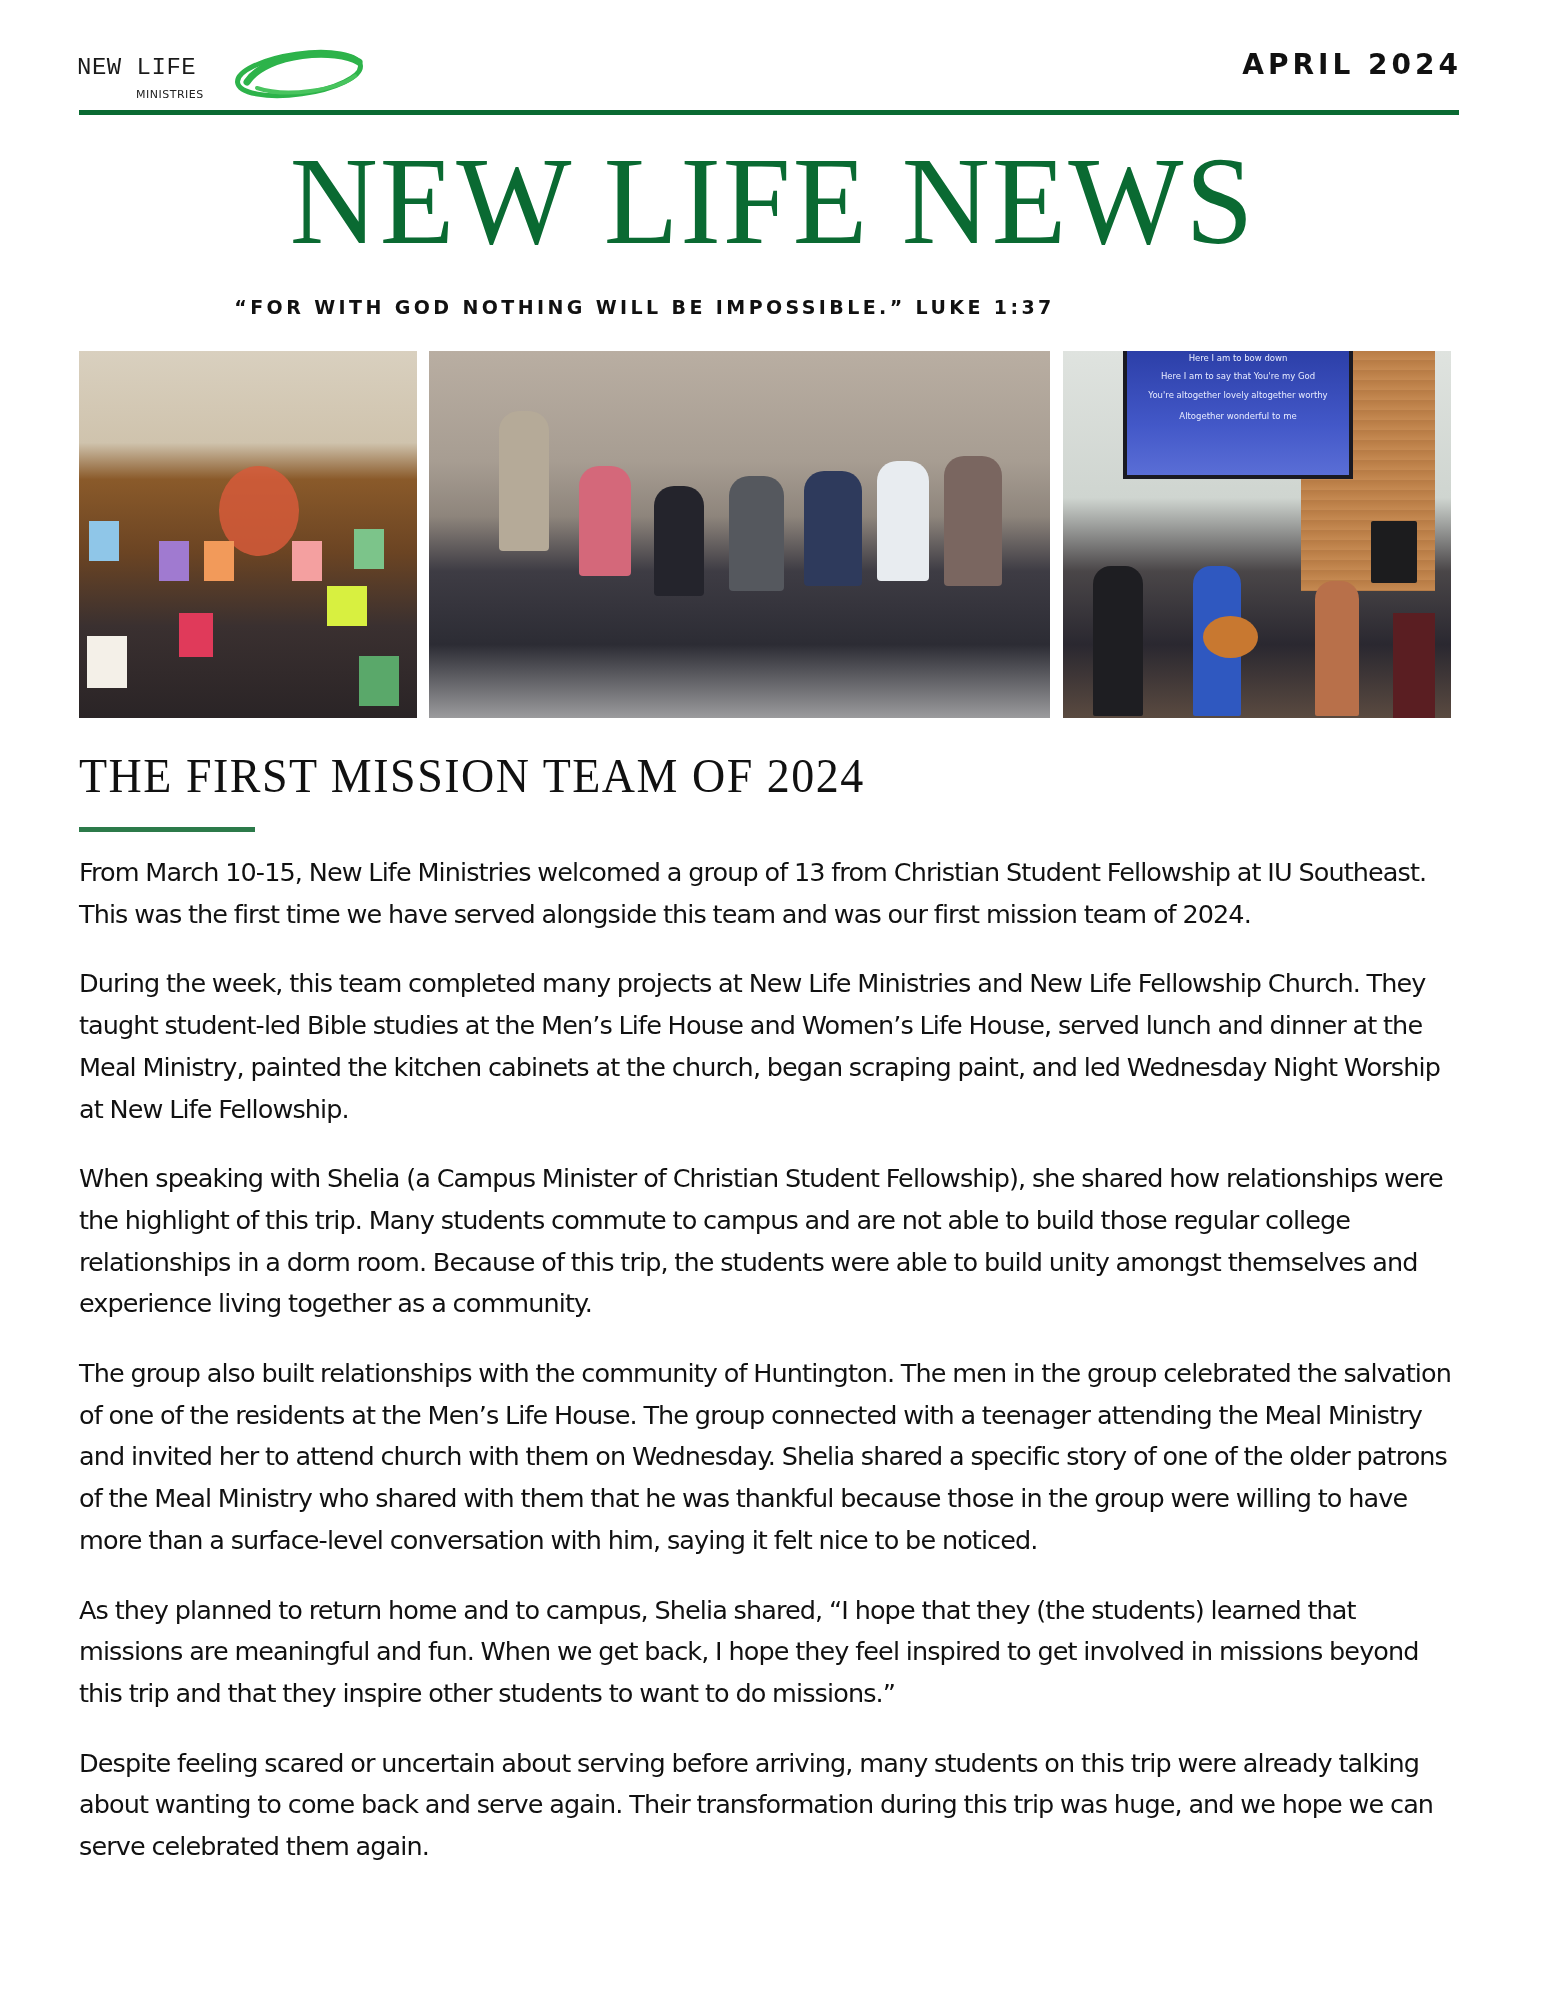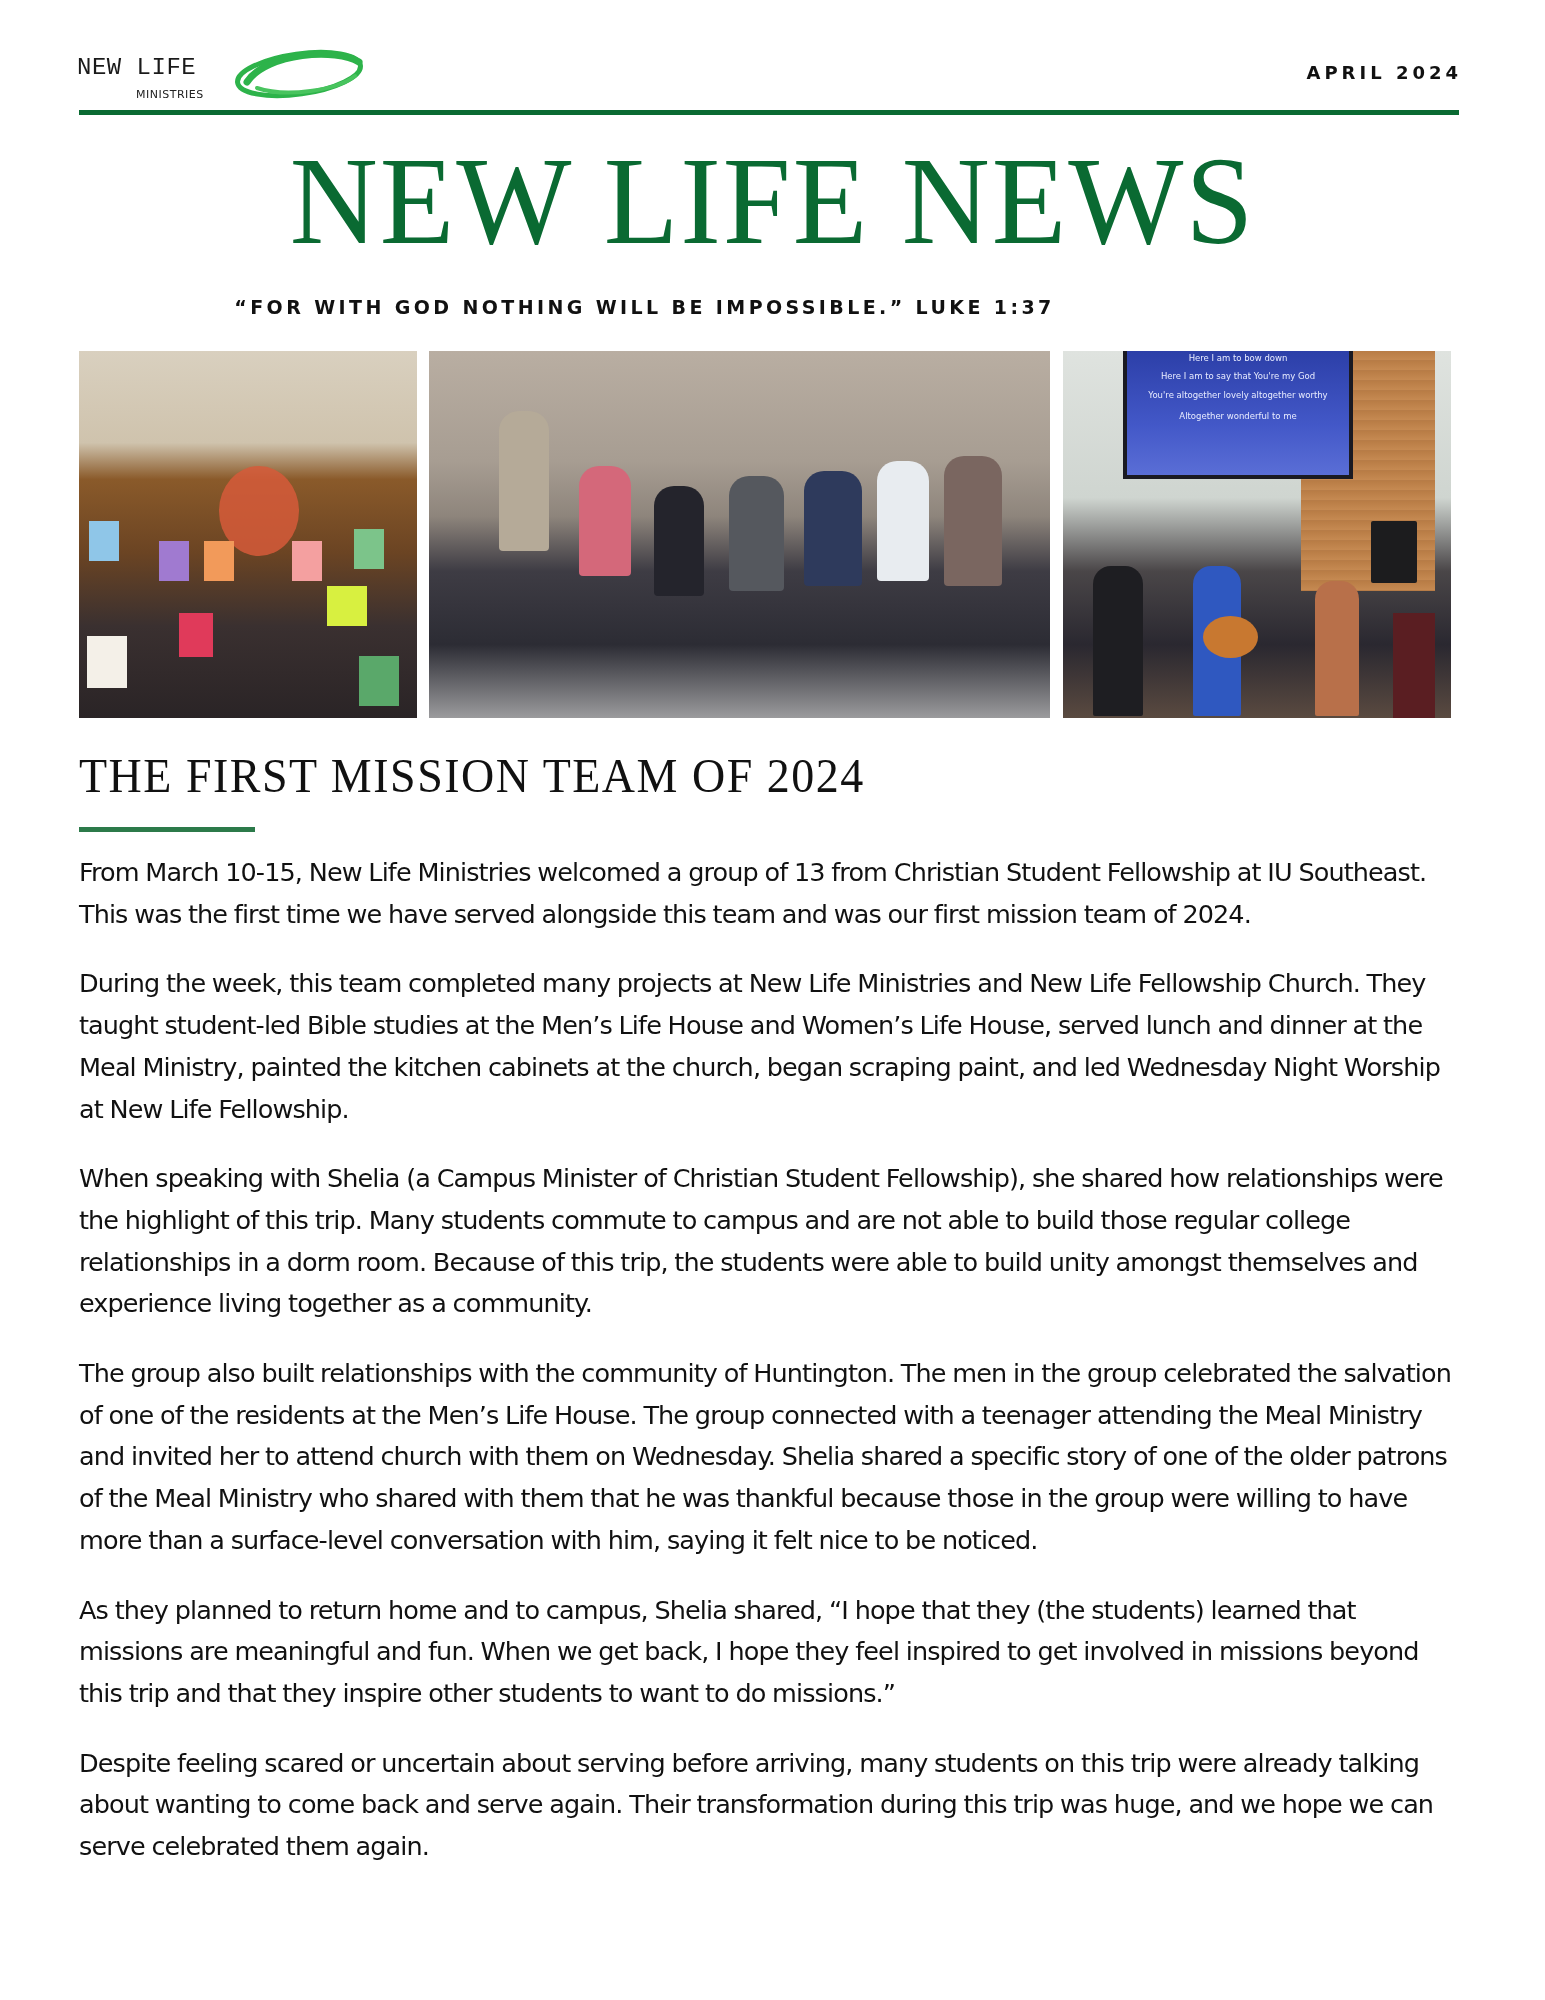--- a/index.html
+++ b/index.html
@@ -4,21 +4,21 @@
   <style>
     html, body { margin: 0; padding: 0; background: #ffffff; }
     body { width: 1545px; height: 2000px; position: relative; overflow: hidden; font-family: "Liberation Sans", "DejaVu Sans", sans-serif; color: #111; }
     .page { position: absolute; left: 0; top: 0; width: 1545px; height: 2000px; }
 
     
     .logo { position: absolute; left: 77px; top: 44px; width: 290px; height: 62px; }
     .logo-text { position: absolute; left: 0; top: 12px; font-family: Liberation Mono, monospace; font-size: 24px; letter-spacing: 0.5px; color: #1a1a1a; line-height: 1; }
     .logo-sub { position: absolute; left: 35px; top: 45px; font-family: "DejaVu Sans", sans-serif; font-size: 11px; letter-spacing: 0.5px; color: #222; line-height: 1; margin-left: 24px; }
     .logo-swoosh { position: absolute; left: 150px; top: 0; width: 140px; height: 60px; }
-    .issue-date { position: absolute; right: 83px; top: 62px; font-family: "DejaVu Sans", sans-serif; font-weight: bold; font-size: 18px; letter-spacing: 4px; color: #111; margin-left: 12px; }
+    .issue-date { position: absolute; right: 83px; top: 48px; font-family: "DejaVu Sans", sans-serif; font-weight: bold; font-size: 28px; letter-spacing: 4px; color: #111; margin-left: 12px; }
     .top-rule { position: absolute; left: 79px; top: 110px; width: 1380px; height: 5px; background: #0a6a32; }
 
     .masthead { position: absolute; left: 0; top: 140px; width: 1545px; text-align: center; font-family: "Liberation Serif", "DejaVu Serif", serif; font-size: 122px; color: #0a6a32; line-height: 1; letter-spacing: 2px; transform: scaleY(1.02); }
     .verse { position: absolute; left: 0; top: 296px; width: 1289px; text-align: center; font-family: "DejaVu Sans", sans-serif; font-weight: bold; font-size: 19px; letter-spacing: 3.4px; color: #111; }
 
     
     .photo { position: absolute; top: 351px; height: 367px; overflow: hidden; }
     .photo-1 { left: 79px; width: 338px; background: linear-gradient(180deg, #d9d0bf 0%, #cfc3ad 25%, #8a5a2a 35%, #6b4423 55%, #3a3030 75%, #2a2426 100%); }
     .photo-2 { left: 429px; width: 621px; background: linear-gradient(180deg, #b9aea2 0%, #a79d92 30%, #8e857c 45%, #3e3c44 60%, #2c2c34 80%, #9b9b9d 100%); }
     .photo-3 { left: 1063px; width: 372px; background: linear-gradient(180deg, #dfe3df 0%, #cfd5d0 40%, #4a4648 60%, #2a2830 80%, #5a4a40 100%); padding-left: 16px; }

